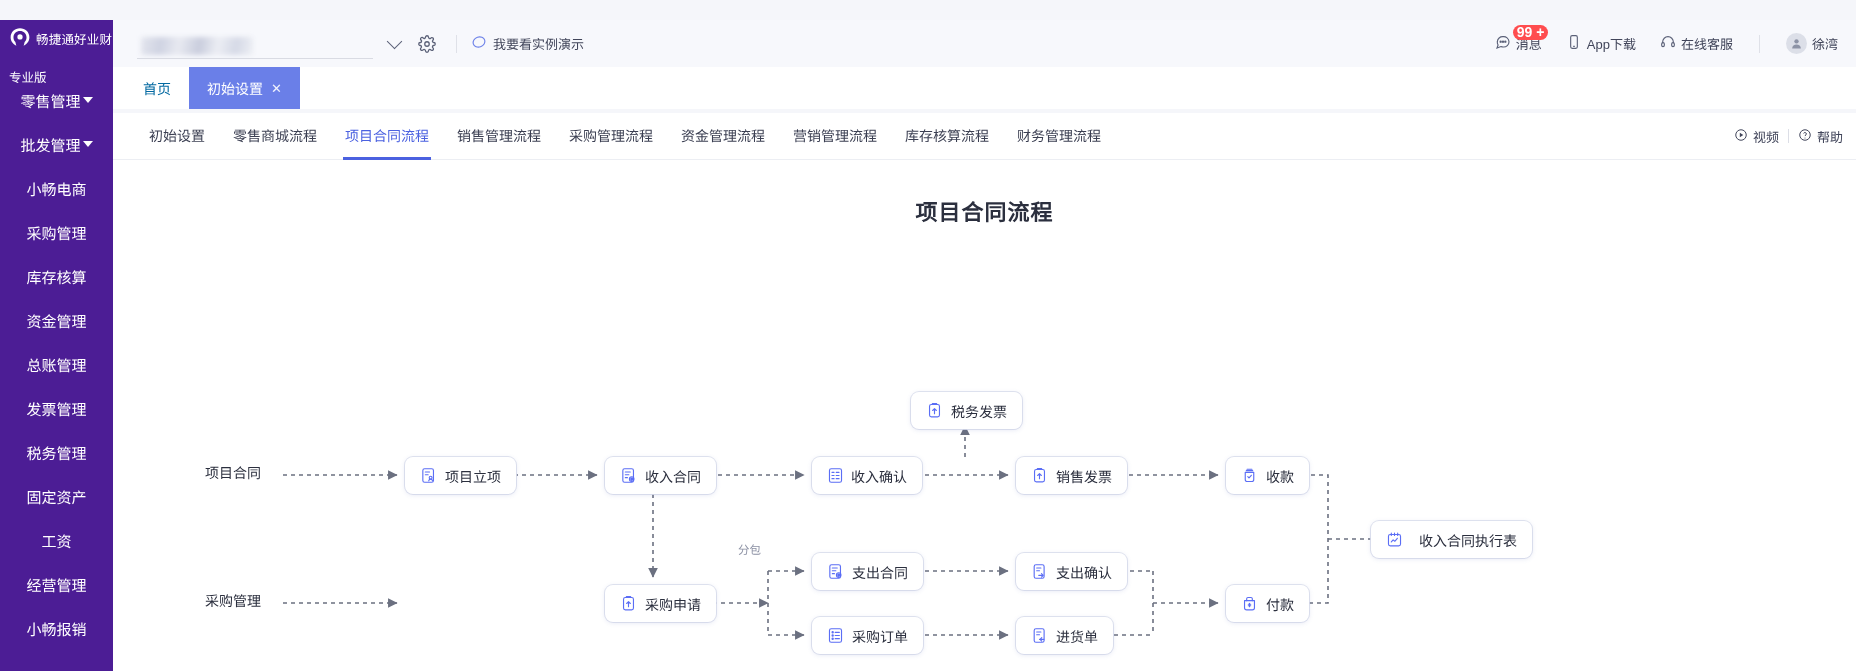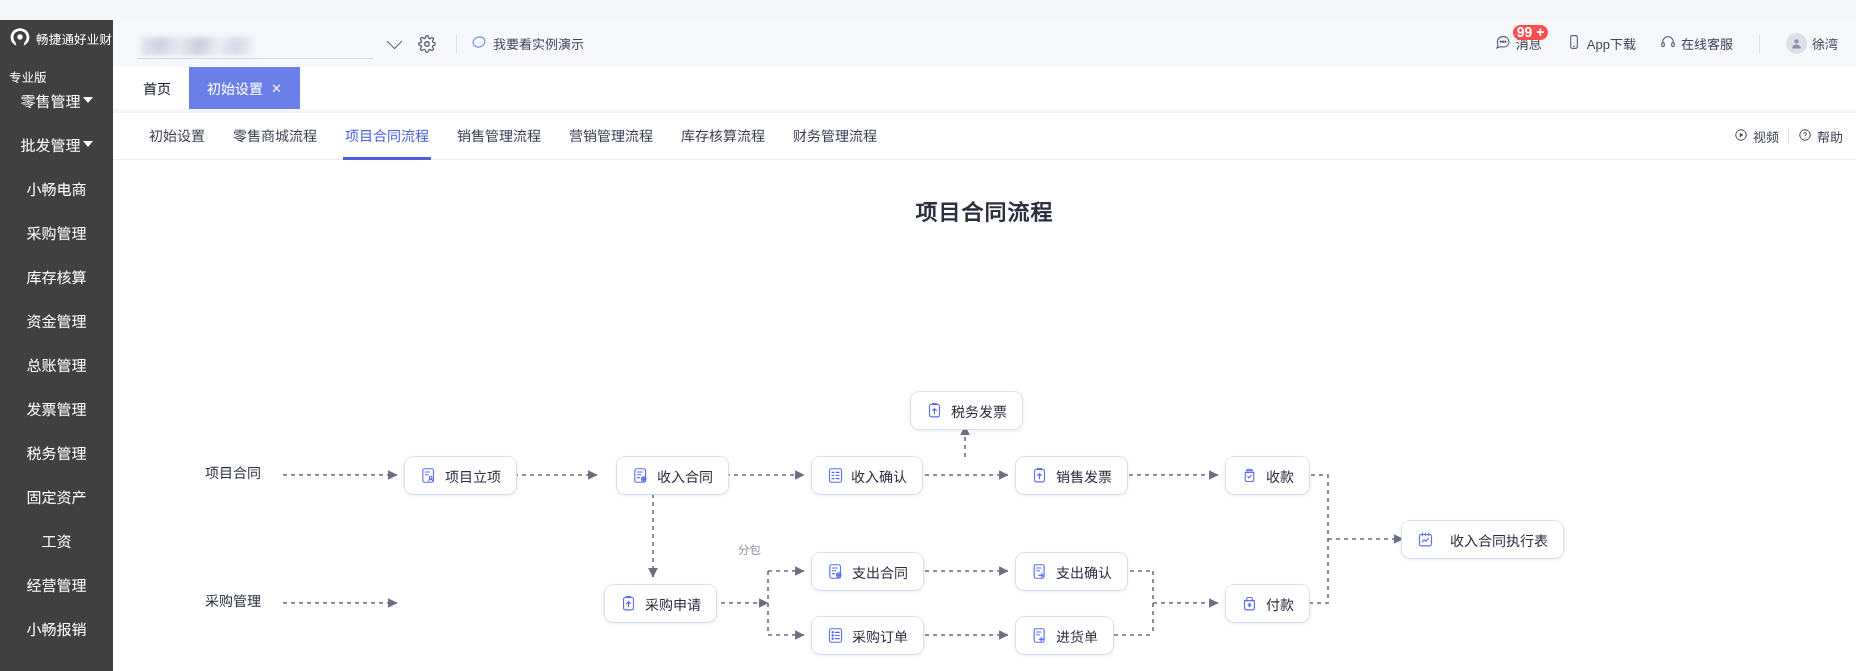--- a/index.html
+++ b/index.html
@@ -6,21 +6,21 @@
   html,body{
     width:1856px; height:671px; overflow:hidden;
     font-family:"Liberation Sans","DejaVu Sans",sans-serif;
     background:#ffffff;
   }
   #app{ position:relative; width:1856px; height:671px; background:#f5f6fa; }
 
   
   .sidebar{
     position:absolute; left:0; top:20px; width:113px; height:651px;
-    background:#404040; color:#ffffff; overflow:hidden;
+    background:#4c1d95; color:#ffffff; overflow:hidden;
   }
   .brand{ height:52px; padding:6px 0 0 8px; position:relative; }
   .brand-row{ display:flex; align-items:center; gap:4px; }
   .brand-logo{ width:24px; height:24px; flex:none; }
   .brand-name{ font-size:12.5px; color:#ffffff; white-space:nowrap; letter-spacing:.2px;}
   .brand-sub{ font-size:12.5px; color:#ffffff; margin-top:17px; padding-left:1px;}
   .nav{ margin-top:6px; }
   .nav-item{
     height:44px; display:flex; align-items:center; justify-content:center;
     gap:2px; font-size:15px; color:#ffffff; cursor:pointer; position:relative;
@@ -55,21 +55,21 @@
     display:flex;align-items:center;justify-content:center;
   }
 
   
   .tabstrip{
     position:absolute; left:113px; top:67px; right:0; height:42px;
     background:#ffffff; display:flex; align-items:flex-end; padding-left:12px;
   }
   .tab{
     height:42px; display:flex; align-items:center; gap:8px; padding:0 18px;
-    font-size:14px; color:#0f172a; cursor:pointer;
+    font-size:14px; color:#0369a1; cursor:pointer;
   }
   .tab.active{ background:#6a7fe8; color:#ffffff; }
   .tab-x{ font-size:13px; opacity:.9; }
 
   
   .panel{
     position:absolute; left:113px; top:113px; right:0; bottom:0;
     background:#ffffff;
   }
   .subtabs{
@@ -247,20 +247,22 @@
       </div>
     </div>
 
   <section class="panel">
     <div class="subtabs">
       <div id="subtabs" style="display:flex;align-items:center;">
           <div class="subtab">初始设置</div>
           <div class="subtab">零售商城流程</div>
           <div class="subtab active">项目合同流程</div>
           <div class="subtab">销售管理流程</div>
+          <div class="subtab">采购管理流程</div>
+          <div class="subtab">资金管理流程</div>
           <div class="subtab">营销管理流程</div>
           <div class="subtab">库存核算流程</div>
           <div class="subtab">财务管理流程</div>
         </div>
       <div class="subtabs-right" id="subtabs-right">
           <span class="srlink">
             <span><svg width="14" height="14" viewBox="0 0 24 24" fill="none" stroke="#41455a" stroke-width="1.7">
                 <circle cx="12" cy="12" r="9"></circle>
                 <path d="M10 8.3l6 3.7-6 3.7z" fill="#41455a" stroke="none"></path>
               </svg></span>
@@ -345,21 +347,21 @@
             <span>
               <svg class="nicon" viewBox="0 0 24 24" fill="none" stroke="#5b6ef5" stroke-width="1.6" stroke-linecap="round" stroke-linejoin="round">
                 <rect x="4" y="2.5" width="15" height="19" rx="2.5"></rect>
                 <path d="M7.5 7h6M7.5 11h4"></path>
                 <circle cx="15" cy="15" r="2"></circle>
                 <path d="M12.3 19.5c.4-1.6 1.4-2.4 2.7-2.4s2.3.8 2.7 2.4"></path>
               </svg>
             </span>
             <span>项目立项</span>
           </div>
-          <div class="node" style="left: 504px; top: 231px;">
+          <div class="node" style="left: 492px; top: 231px;">
             <span>
               <svg class="nicon" viewBox="0 0 24 24" fill="none" stroke="#5b6ef5" stroke-width="1.6" stroke-linecap="round" stroke-linejoin="round">
                 <rect x="4" y="2.5" width="15" height="19" rx="2.5"></rect>
                 <path d="M7.5 7h7M7.5 11h5M7.5 15h3"></path>
                 <circle cx="16.5" cy="17" r="3.2"></circle>
                 <path d="M15.1 16h2.8M15.1 17.6h2.8M16.5 15.2v3.7"></path>
               </svg>
             </span>
             <span>收入合同</span>
           </div>
@@ -386,21 +388,21 @@
           <div class="node" style="left: 1113px; top: 231px;">
             <span>
               <svg class="nicon" viewBox="0 0 24 24" fill="none" stroke="#5b6ef5" stroke-width="1.6" stroke-linecap="round" stroke-linejoin="round">
                 <path d="M6 7.5h12v10a3 3 0 0 1-3 3H9a3 3 0 0 1-3-3z"></path>
                 <path d="M7.5 5.2h9M8.5 3.2h7"></path>
                 <path d="M9.6 13.5l1.7 1.8 3.3-3.6"></path>
               </svg>
             </span>
             <span>收款</span>
           </div>
-          <div class="node" style="left: 1289px; top: 295px; gap: 16px;">
+          <div class="node" style="left: 1258px; top: 295px; gap: 16px;">
             <span>
               <svg class="nicon" viewBox="0 0 24 24" fill="none" stroke="#5b6ef5" stroke-width="1.6" stroke-linecap="round" stroke-linejoin="round">
                 <rect x="3.5" y="5" width="17" height="16" rx="2.5"></rect>
                 <path d="M7.5 3v3.2M12 3v3.2M16.5 3v3.2"></path>
                 <path d="M7.5 15.5l2.6-3 2.3 2 3.6-4.2"></path>
               </svg>
             </span>
             <span>收入合同执行表</span>
           </div>
           <div class="node" style="left: 699px; top: 327px;">

